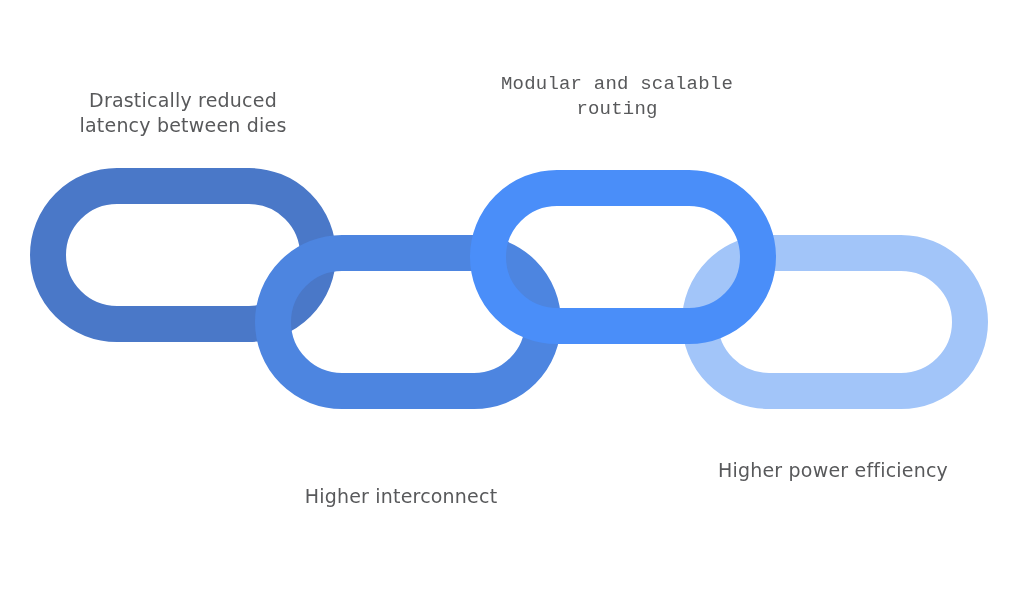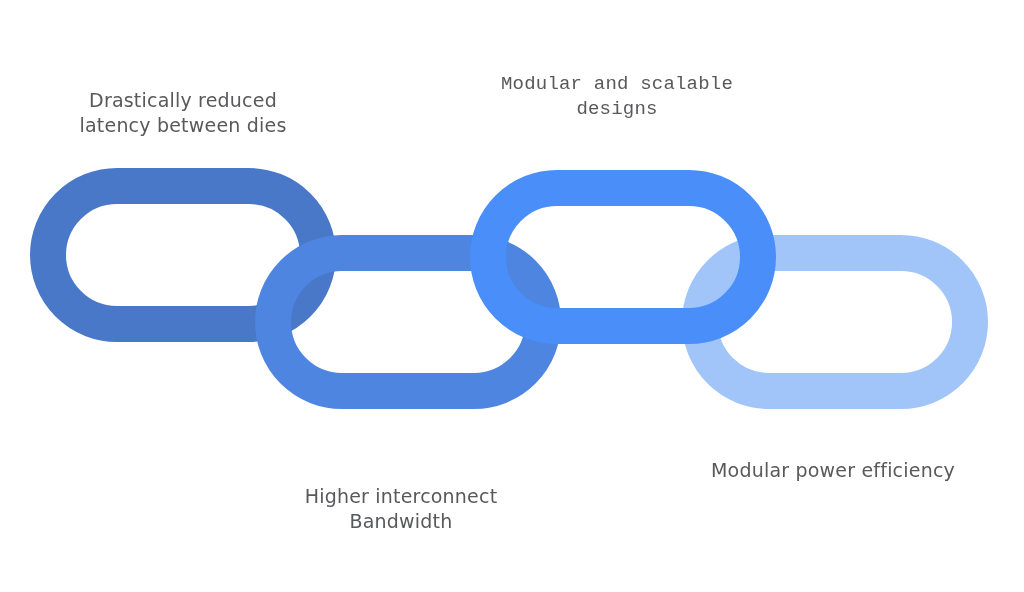--- a/index.html
+++ b/index.html
@@ -54,25 +54,24 @@
     <rect class="chain-link" x="488" y="188" width="270" height="138" rx="69" ry="69" stroke="#4a8ef9"></rect>
   </svg>
 
   <div class="label label-1">
     <span>Drastically reduced</span>
     <span>latency between dies</span>
   </div>
 
   <div class="label label-2">
     <span>Modular and scalable</span>
-    <span>designs</span>
+    <span>routing</span>
   </div>
 
   <div class="label label-3">
     <span>Higher interconnect</span>
-    <span>Bandwidth</span>
   </div>
 
   <div class="label label-4">
-    <span>Modular power efficiency</span>
+    <span>Higher power efficiency</span>
   </div>
 
 </div>
 
 </body></html>

